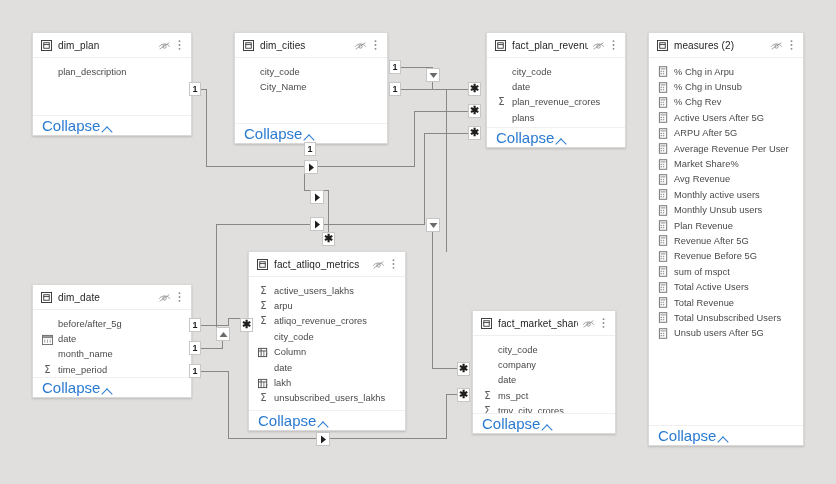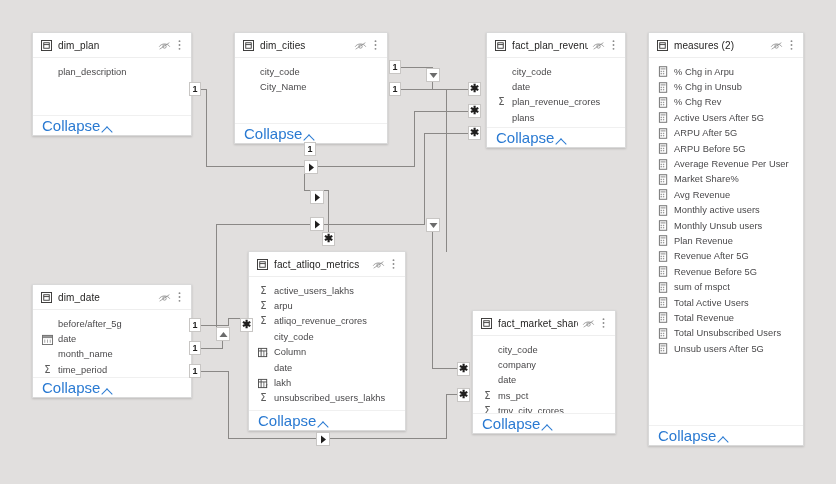--- a/index.html
+++ b/index.html
@@ -396,33 +396,20 @@
        <span class="fi">
       <svg viewBox="0 0 12 12" width="11" height="11">
         <rect x="1.5" y="0.8" width="8" height="10.4" fill="#fff" stroke="#6b6b6b" stroke-width="1"></rect>
         <rect x="2.8" y="2" width="5.4" height="2" fill="#b9b9b9"></rect>
         <rect x="2.8" y="5.2" width="1.5" height="1.5" fill="#9a9a9a"></rect>
         <rect x="5.3" y="5.2" width="1.5" height="1.5" fill="#9a9a9a"></rect>
         <rect x="2.8" y="7.6" width="1.5" height="1.5" fill="#9a9a9a"></rect>
         <rect x="5.3" y="7.6" width="1.5" height="1.5" fill="#9a9a9a"></rect>
       </svg>
             </span>
-       <span class="flabel">ARPU Before 5G</span>
-     </div>
-          <div class="field">
-       <span class="fi">
-      <svg viewBox="0 0 12 12" width="11" height="11">
-        <rect x="1.5" y="0.8" width="8" height="10.4" fill="#fff" stroke="#6b6b6b" stroke-width="1"></rect>
-        <rect x="2.8" y="2" width="5.4" height="2" fill="#b9b9b9"></rect>
-        <rect x="2.8" y="5.2" width="1.5" height="1.5" fill="#9a9a9a"></rect>
-        <rect x="5.3" y="5.2" width="1.5" height="1.5" fill="#9a9a9a"></rect>
-        <rect x="2.8" y="7.6" width="1.5" height="1.5" fill="#9a9a9a"></rect>
-        <rect x="5.3" y="7.6" width="1.5" height="1.5" fill="#9a9a9a"></rect>
-      </svg>
-            </span>
        <span class="flabel">Average Revenue Per User</span>
      </div>
           <div class="field">
        <span class="fi">
       <svg viewBox="0 0 12 12" width="11" height="11">
         <rect x="1.5" y="0.8" width="8" height="10.4" fill="#fff" stroke="#6b6b6b" stroke-width="1"></rect>
         <rect x="2.8" y="2" width="5.4" height="2" fill="#b9b9b9"></rect>
         <rect x="2.8" y="5.2" width="1.5" height="1.5" fill="#9a9a9a"></rect>
         <rect x="5.3" y="5.2" width="1.5" height="1.5" fill="#9a9a9a"></rect>
         <rect x="2.8" y="7.6" width="1.5" height="1.5" fill="#9a9a9a"></rect>

